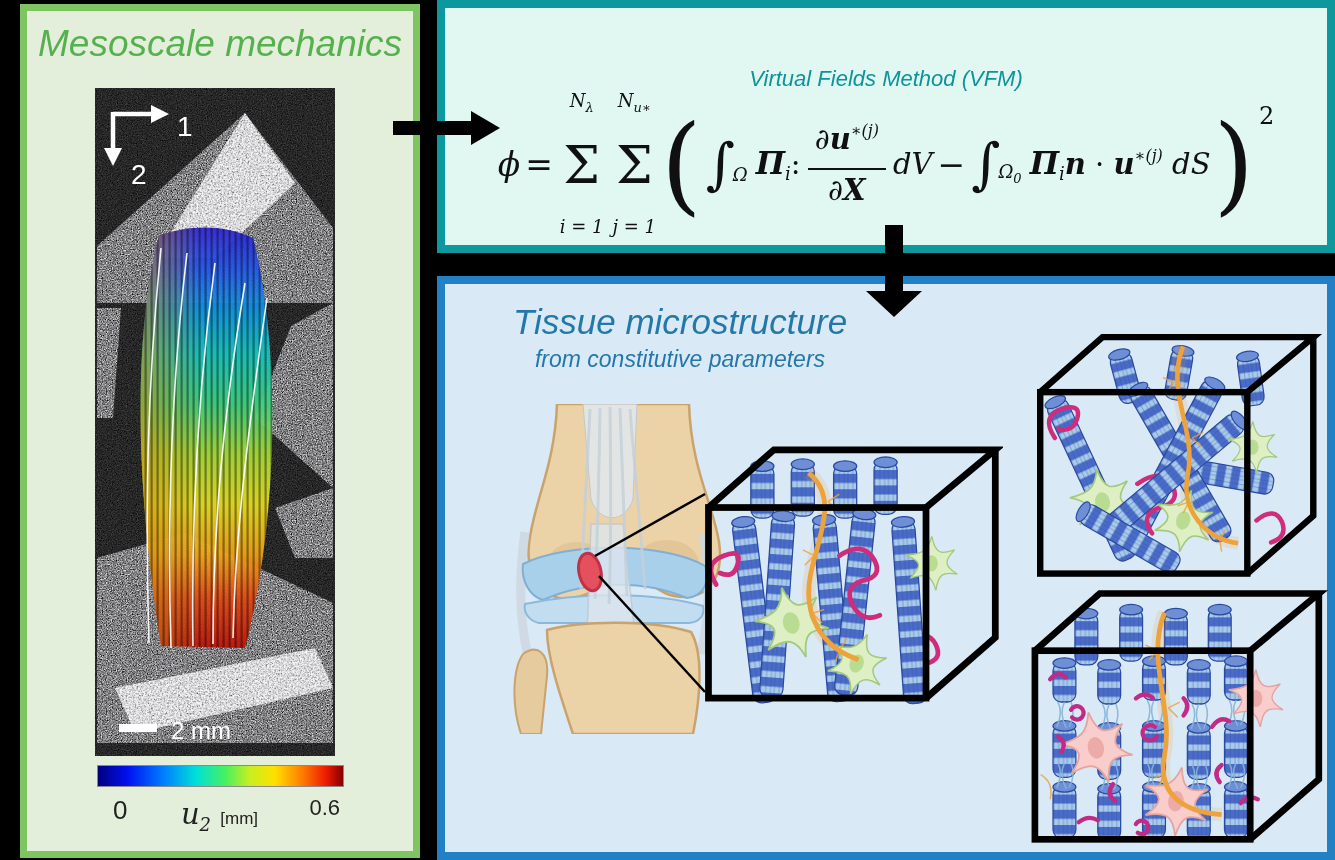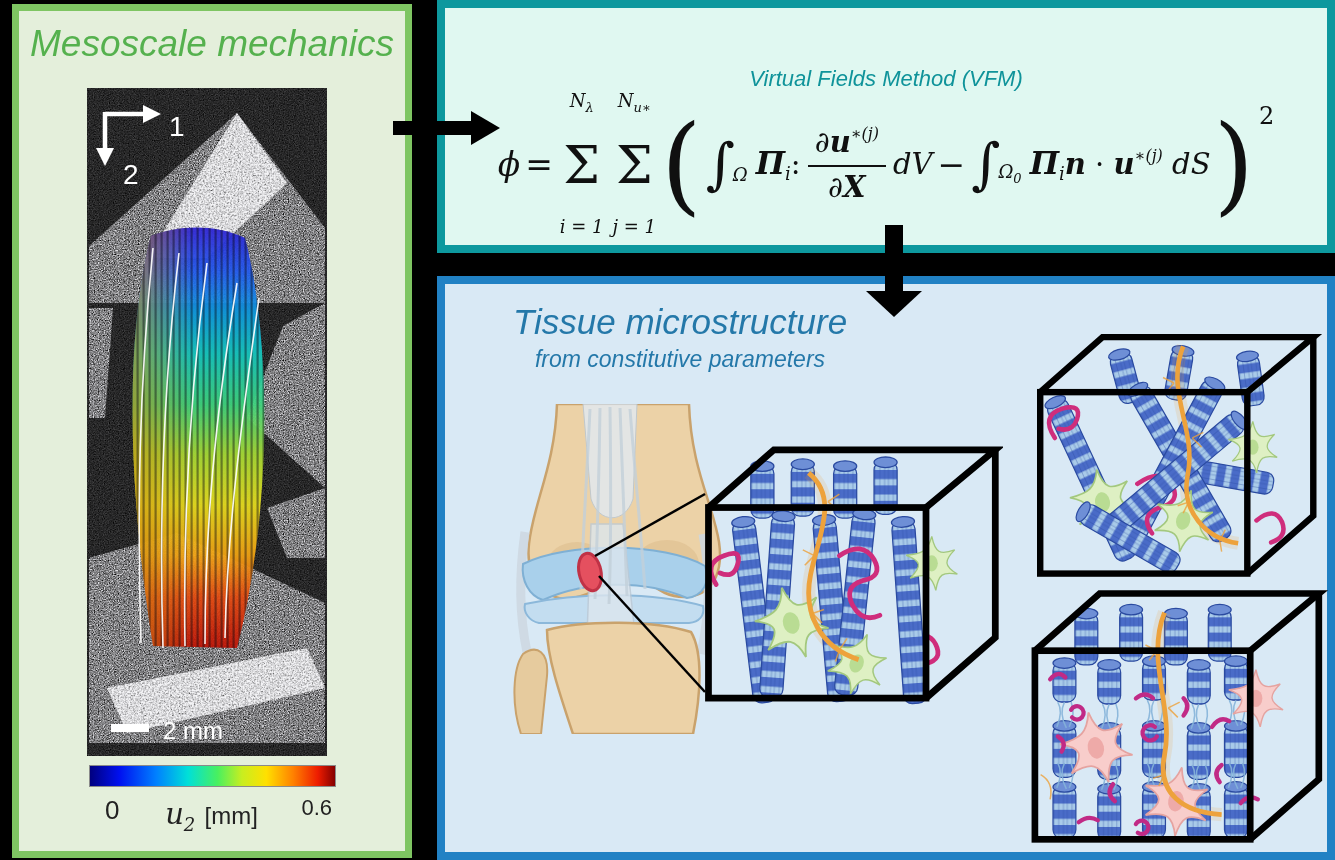--- a/index.html
+++ b/index.html
@@ -1,19 +1,19 @@
 <!DOCTYPE html>
 <html><head>
 <meta charset="utf-8">
 <style>
   html,body{margin:0;padding:0;background:#000;}
   #stage{position:relative;width:1335px;height:860px;background:#000;overflow:hidden;
          font-family:"Liberation Sans",sans-serif;}
   .panel{position:absolute;box-sizing:border-box;}
-  #p-left{left:12px;top:4px;width:400px;height:854px;background:#e4efdb;border:7px solid #7ec562;}
+  #p-left{left:20px;top:4px;width:400px;height:854px;background:#e4efdb;border:7px solid #7ec562;}
   #p-inv{left:437px;top:0;width:898px;height:253px;background:#e0f8f1;border:8px solid #0d989e;}
   #p-mic{left:437px;top:276px;width:898px;height:584px;background:#d9e9f5;border:8px solid #2181c4;}
   .ptitle{position:absolute;left:0;right:0;text-align:center;font-style:italic;}
   #t-left{top:12px;font-size:37px;color:#55b14e;}
   #t-inv{top:12px;font-size:35px;color:#0f939a;}
   #st-inv{top:58px;font-size:22px;color:#0f939a;}
   #t-mic{left:10px;width:450px;top:18px;font-size:35px;color:#2478a9;}
   #st-mic{left:10px;width:450px;top:62px;font-size:23px;color:#2478a9;}
   .absol{position:absolute;}
   
@@ -27,35 +27,35 @@
   .sum .stop,.sum .sbot{font-size:18px;}
   .sum sub{font-size:13px;}
   .sig{font-size:52px;line-height:.92;}
   .intw{display:inline-flex;align-items:flex-end;margin:0 1px;}
   .intg{font-size:56px;line-height:.9;}
   .intsub{font-size:18px;margin:0 2px 4px -2px;}
   .intsub sub{font-size:13px;}
   .pisub{font-size:18px;vertical-align:-6px;}
   .sup{font-size:16px;vertical-align:13px;font-style:italic;}
   .frac{display:inline-flex;flex-direction:column;align-items:center;margin:0 2px;}
-  .frac .num{padding:0 7px 6px;border-bottom:2.5px solid #101010;}
+  .frac .num{padding:0 7px 12px;border-bottom:2.5px solid #101010;}
   .frac .den{padding-top:3px;}
   .paren{font-size:104px;font-weight:400;line-height:1;transform:scaleY(1.02);margin:0 -2px;}
   .pow{font-size:24px;align-self:flex-start;margin:8px 0 0 2px;font-style:normal;}
   
   #cbar{left:70px;top:754px;width:245px;height:20px;border:1px solid #8a8a8a;
         background:linear-gradient(to right,#00007f 0%,#0010f0 12%,#0080ff 27%,
         #00e0d8 40%,#48f060 52%,#c8ee20 62%,#ffe000 72%,#ff8000 83%,#ee1c00 93%,#840000 100%);}
   #cbar-labels{left:70px;top:780px;width:245px;height:40px;color:#222;}
   #cb-min{position:absolute;left:16px;top:4px;font-size:26px;}
   #cb-max{position:absolute;right:2px;top:4px;font-size:22px;}
   #cb-sym{position:absolute;left:0;right:0;top:6px;text-align:center;
           font-family:"DejaVu Serif",serif;font-size:29px;font-style:italic;}
   #cb-sym sub{font-size:18px;}
-  #cb-unit{font-family:"Liberation Sans",sans-serif;font-style:normal;font-size:24px;}
+  #cb-unit{font-family:"Liberation Sans",sans-serif;font-style:normal;font-size:17px;}
   
   .arrow{position:absolute;z-index:9;}
   #ah-shaft{position:absolute;left:0;top:10px;width:80px;height:14px;background:#000;}
   #ah-head{position:absolute;left:78px;top:0;width:0;height:0;
            border-left:29px solid #000;border-top:17px solid transparent;border-bottom:17px solid transparent;}
   #av-shaft{position:absolute;left:19px;top:0;width:18px;height:68px;background:#000;}
   #av-head{position:absolute;left:0;top:66px;width:0;height:0;
            border-top:26px solid #000;border-left:28px solid transparent;border-right:28px solid transparent;}
 </style>
 </head>

